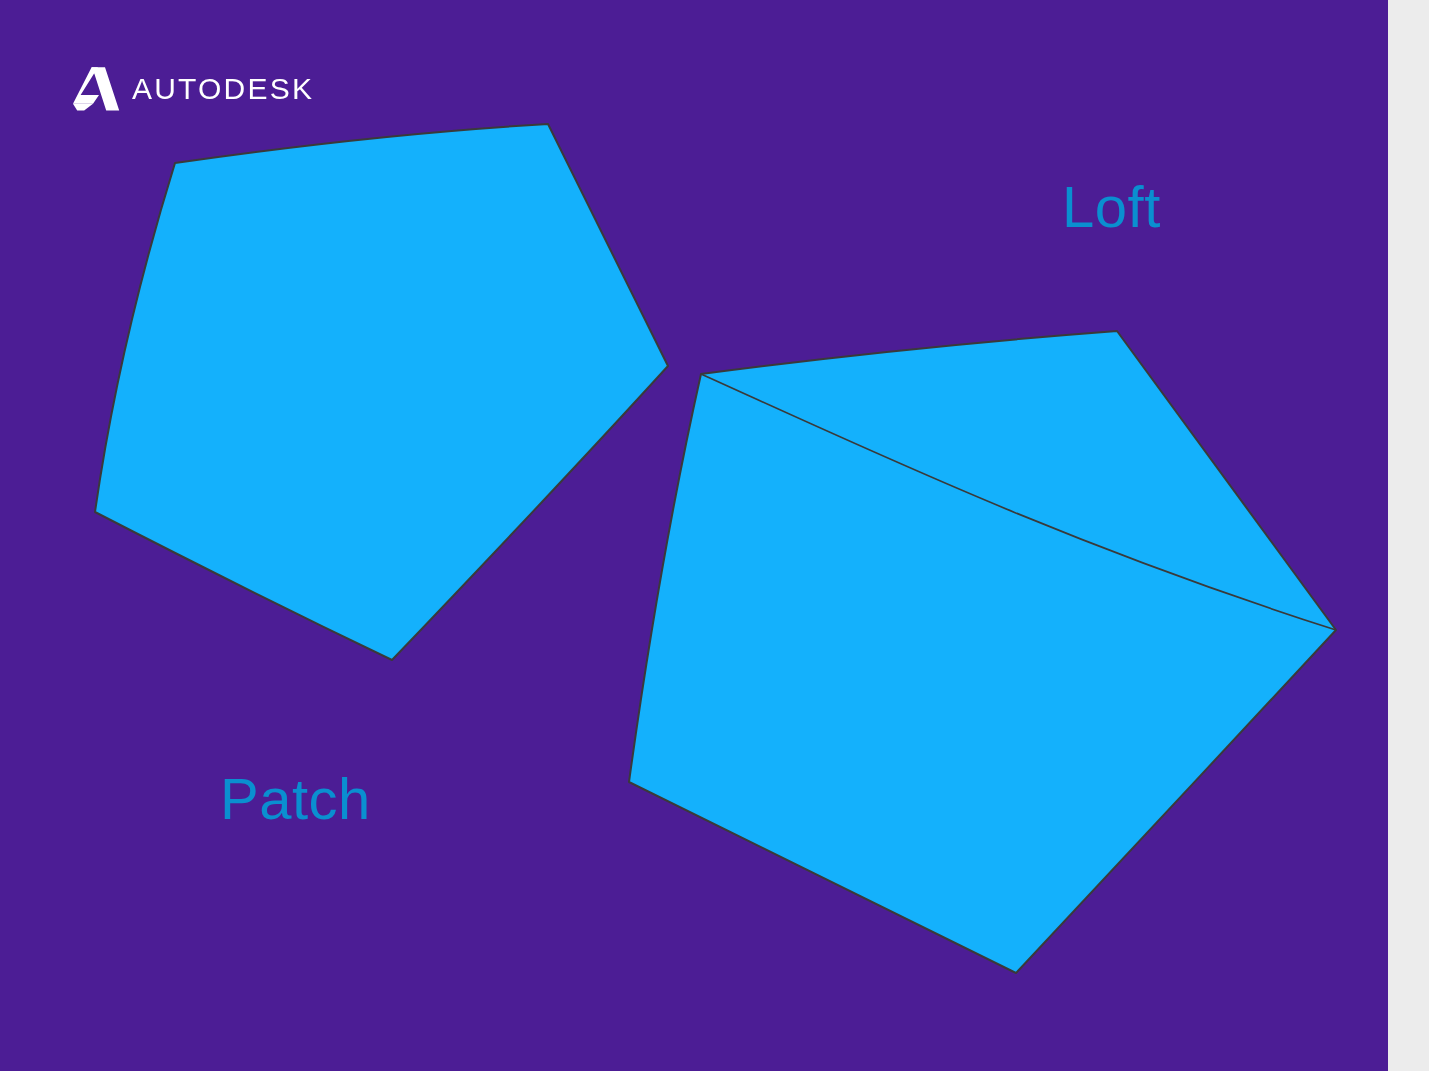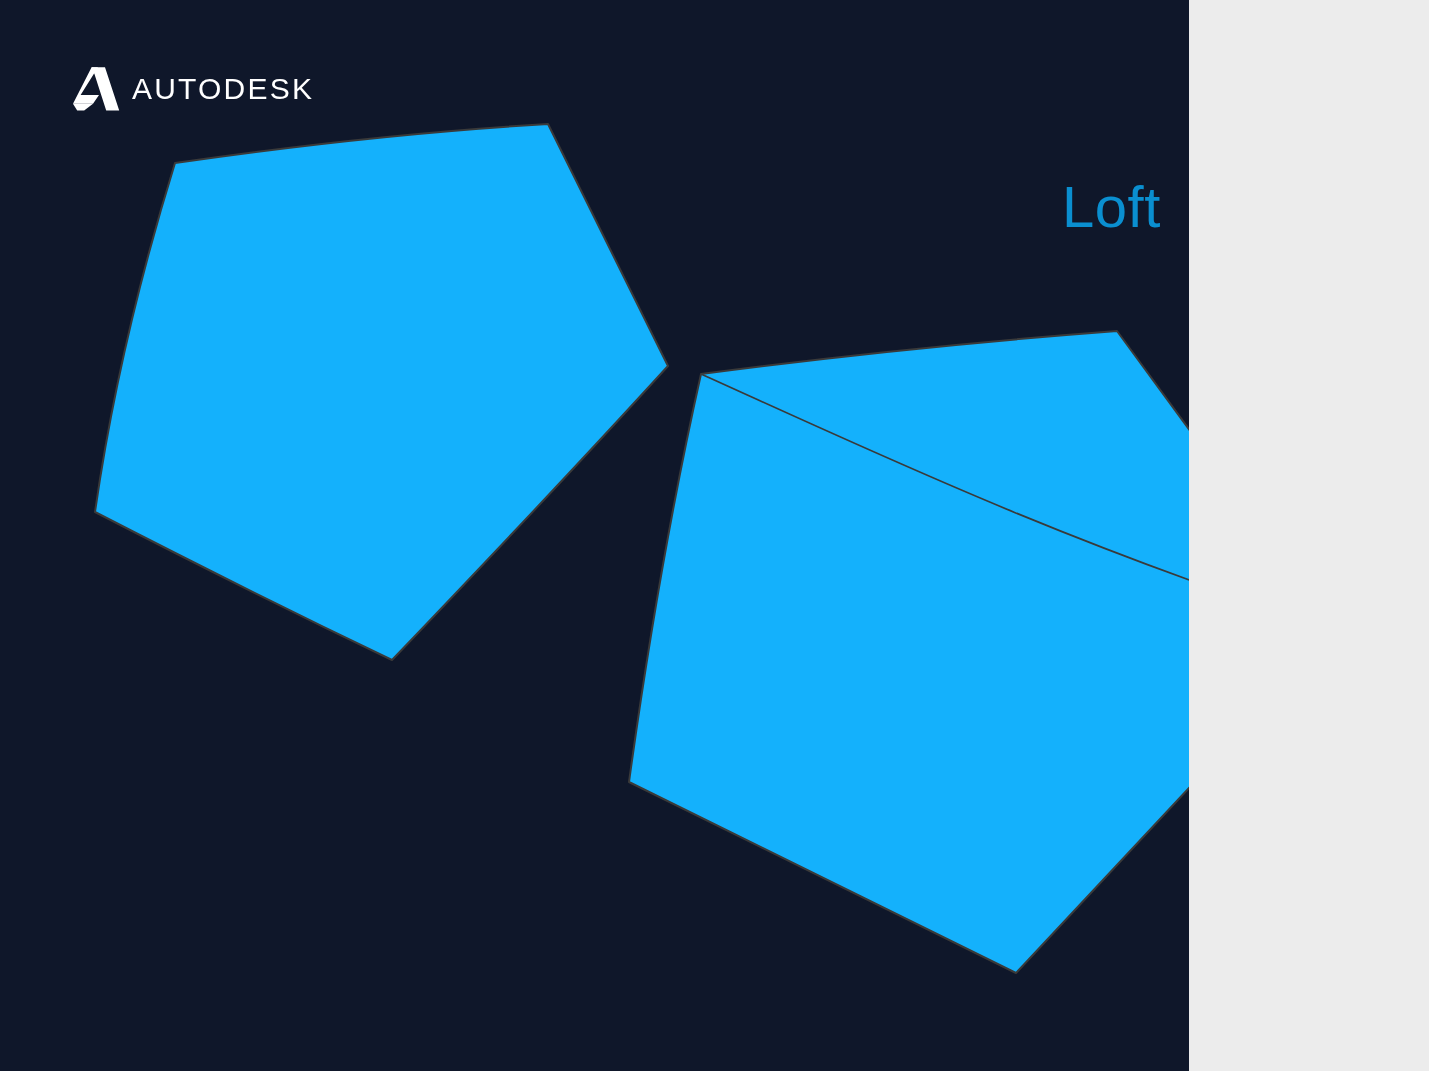--- a/index.html
+++ b/index.html
@@ -5,23 +5,23 @@
   html, body {
     margin: 0;
     padding: 0;
     background: #ececec;
   }
   body {
     font-family: "Liberation Sans", sans-serif;
   }
   #stage {
     position: relative;
-    width: 1189px;
+    width: 1388px;
     height: 1071px;
-    background: #0f172a;
+    background: #4c1d95;
     overflow: hidden;
   }
   #scene {
     position: absolute;
     inset: 0;
     width: 1429px;
     height: 1071px;
     display: block;
   }
   .brand {
@@ -77,14 +77,15 @@
     <svg class="brand-mark" viewBox="0 0 48 50" xmlns="http://www.w3.org/2000/svg">
       <path d="M19.6 3.2 L33.0 3.2 L47.2 46.6 L34.2 46.6 L22.6 10.4 Z" fill="#ffffff"></path>
       <path d="M19.6 3.2 L26.0 3.2 L8.6 31.0 L27.0 31.0 L21.0 39.8 L1.0 39.8 Z" fill="#ffffff"></path>
       <path d="M1.0 39.8 L21.0 39.8 L12.2 46.6 L5.2 46.6 Z" fill="#ffffff"></path>
     </svg>
     <span class="brand-word">AUTODESK</span>
   </div>
 
   <div class="surface-label" id="label-loft">Loft</div>
 
+  <div class="surface-label" id="label-patch">Patch</div>
 
 </div>
 
 </body></html>

